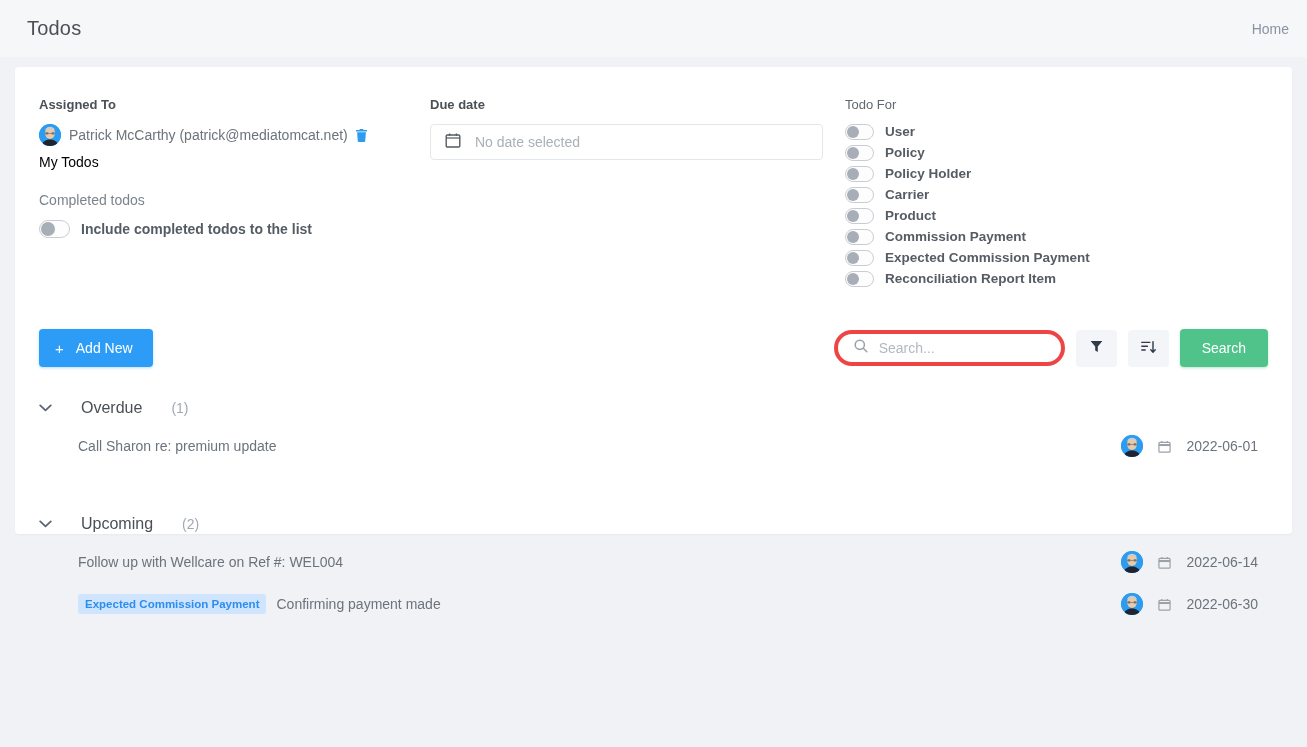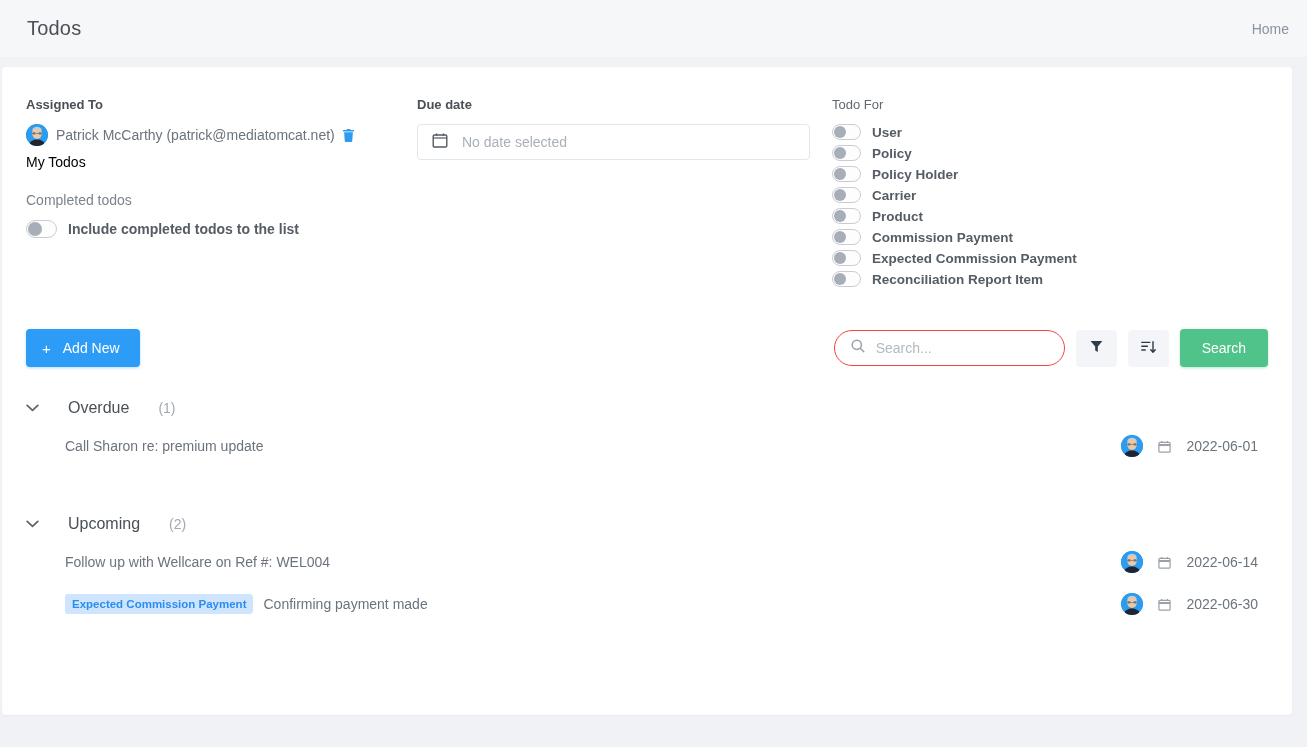--- a/index.html
+++ b/index.html
@@ -29,24 +29,24 @@
   .home-link {
     font-size: 14px;
     color: #8a93a0;
     cursor: pointer;
     text-decoration: none;
   }
 
   
   .card {
     position: relative;
-    margin: 10px 15px 0 2px;
+    margin: 10px 15px 0 15px;
     background: #ffffff;
     border-radius: 4px;
-    height: 648px;
+    height: 467px;
     box-shadow: 0 1px 2px rgba(0,0,0,.04);
   }
 
   
   .filters {
     display: flex;
     padding: 30px 0 0 0;
   }
   .col-assigned { width: 415px; padding-left: 24px; }
   .col-due      { width: 415px; }
@@ -137,21 +137,21 @@
     border: 1px solid #e3e6ea;
     border-radius: 4px;
     background: #fff;
     width: 393px;
     cursor: pointer;
   }
   .date-placeholder { font-size: 14px; color: #a9b0b8; }
 
   
   .todofor-list { display: flex; flex-direction: column; gap: 5px; }
-  .todofor-item { display: flex; align-items: center; gap: 11px; }
+  .todofor-item { display: flex; align-items: flex-start; gap: 11px; }
   .todofor-item .switch-text { font-size: 13.5px; }
 
   
   .action-row {
     display: flex;
     align-items: center;
     margin-top: 42px;
     padding: 0 24px 0 24px;
   }
   .btn-add {
@@ -172,21 +172,21 @@
 
   .search-cluster {
     margin-left: auto;
     display: flex;
     align-items: center;
     gap: 11px;
   }
   .search-box {
     width: 231px;
     height: 36px;
-    border: 1px solid #ef4444;
+    border: 4px solid #ef4444;
     border-radius: 20px;
     display: flex;
     align-items: center;
     gap: 11px;
     padding: 0 16px;
     background: #fff;
   }
   .search-box input {
     border: none;
     outline: none;

